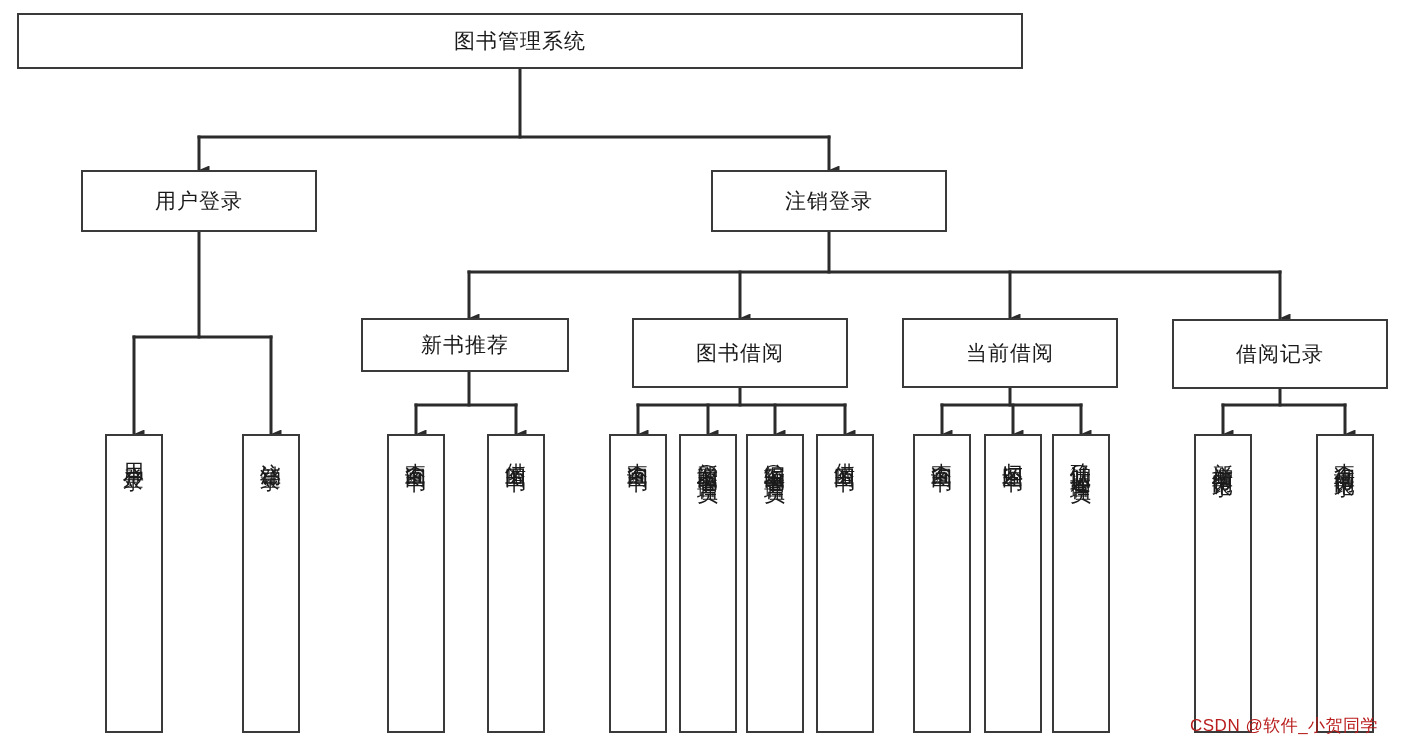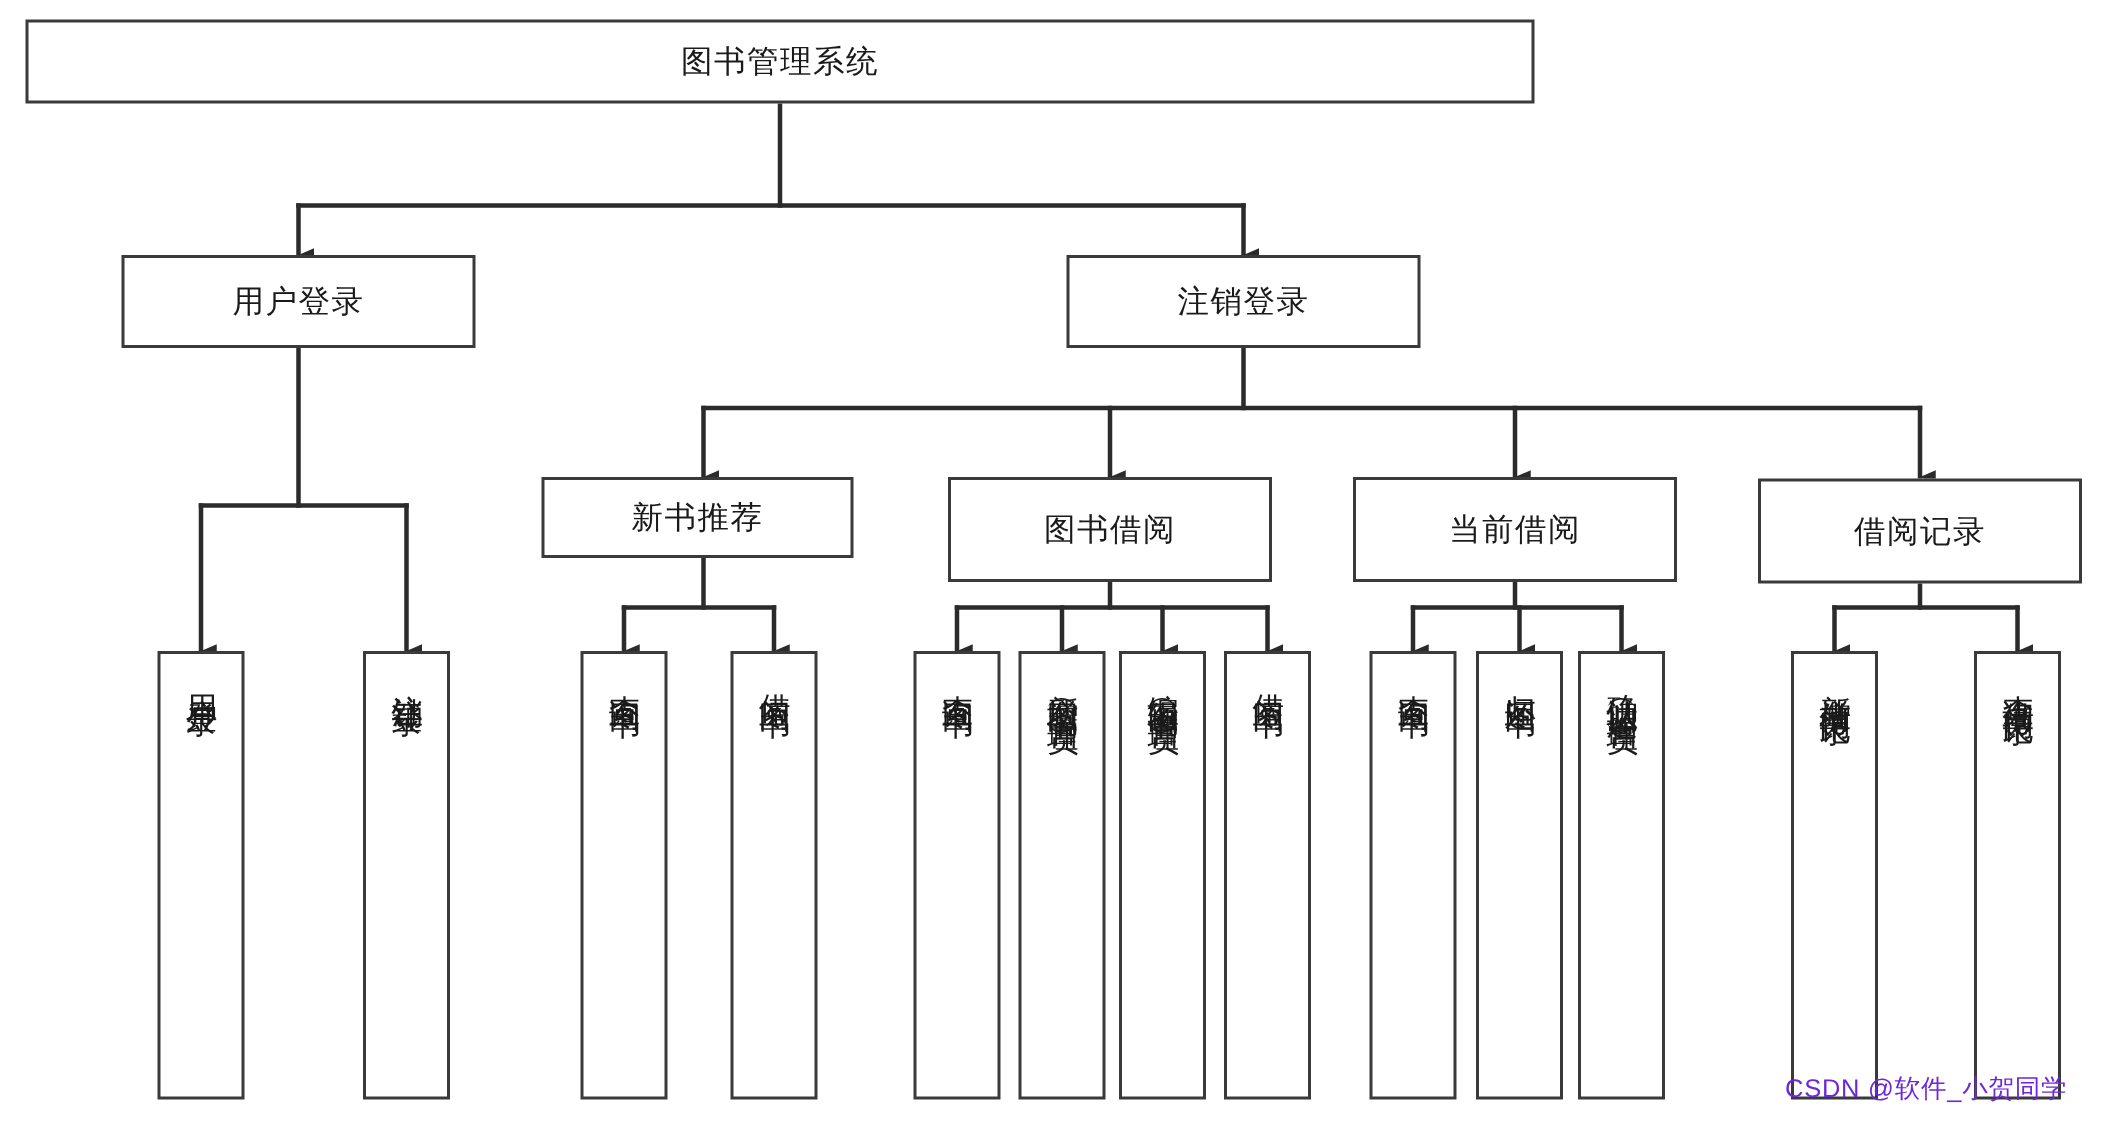--- a/index.html
+++ b/index.html
@@ -46,21 +46,21 @@
   .node.v .vtext {
     writing-mode: vertical-rl;
     text-orientation: upright;
     letter-spacing: 3px;
     line-height: 1;
     white-space: nowrap;
   }
   .watermark {
     position: absolute;
     font-size: 17px;
-    color: #6d28d9;
+    color: #b91c1c;
     white-space: nowrap;
     letter-spacing: 0.5px;
   }
 </style>
 </head>
 <body>
 
 <div id="diagram-root">
 
   <svg id="wires" viewBox="0 0 1405 747" xmlns="http://www.w3.org/2000/svg">

